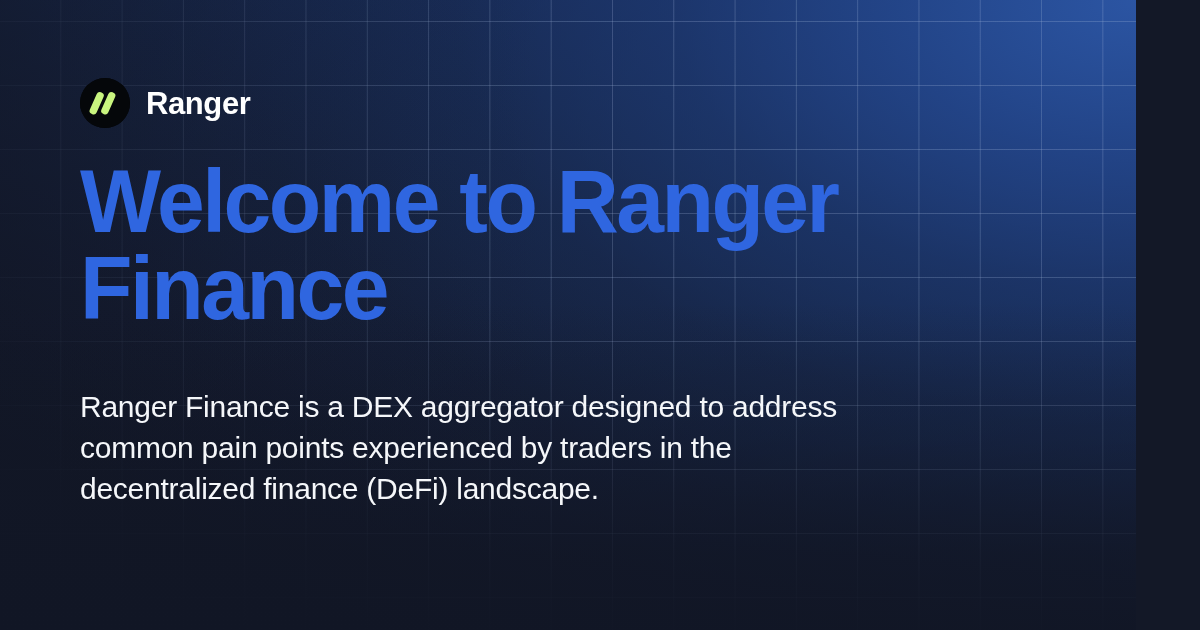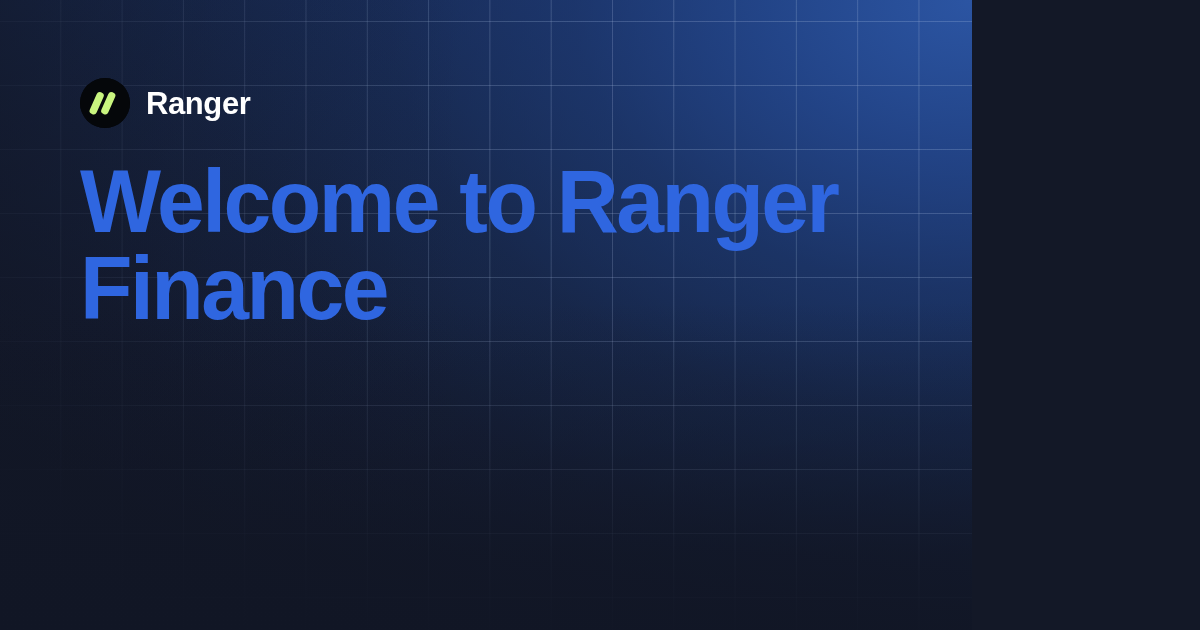--- a/index.html
+++ b/index.html
@@ -5,21 +5,21 @@
   * { margin:0; padding:0; box-sizing:border-box; }
   html, body {
     width:1200px; height:630px;
     overflow:hidden;
     background:#131827;
     font-family:"Liberation Sans", sans-serif;
   }
 
   .og-card{
     position:relative;
-    width:972px; height:630px;
+    width:1136px; height:630px;
     overflow:hidden;
     background:#121726;
   }
 
   
   .bg-gradient{
     position:absolute; inset:0;
     background:
       radial-gradient(120% 135% at 100% 0%,
         rgba(44,86,165,0.95) 0%,
@@ -138,15 +138,16 @@
             <rect x="13.0" y="13.5" width="7.4" height="23.5" rx="3.3" transform="rotate(24 16.7 25.2)"></rect>
             <rect x="24.6" y="13.5" width="7.4" height="23.5" rx="3.3" transform="rotate(24 28.3 25.2)"></rect>
           </g>
         </svg>
       </span>
       <span class="brand-name">Ranger</span>
     </div>
 
     <h1 class="headline">Welcome to Ranger Finance</h1>
 
+    <p class="subtext">Ranger Finance is a DEX aggregator designed to address common pain points experienced by traders in the decentralized finance (DeFi) landscape.</p>
 
   </div>
 </div>
 
 </body></html>

